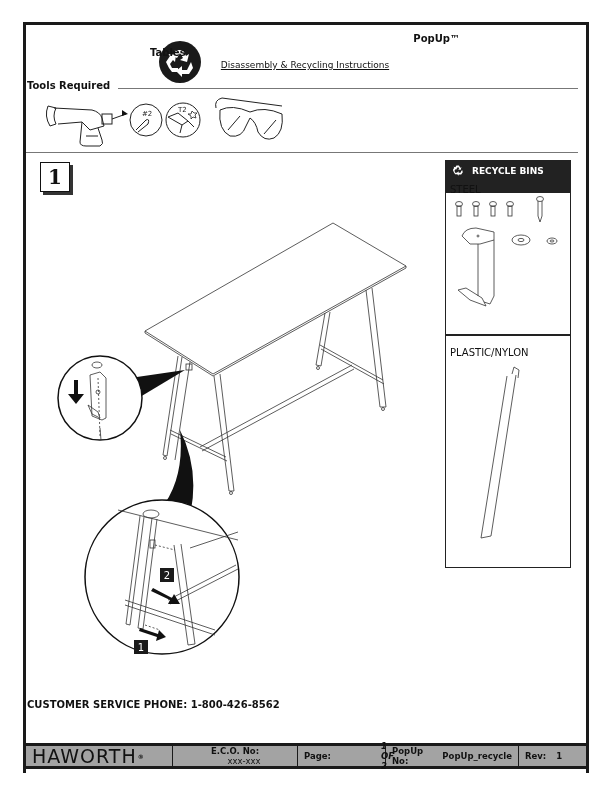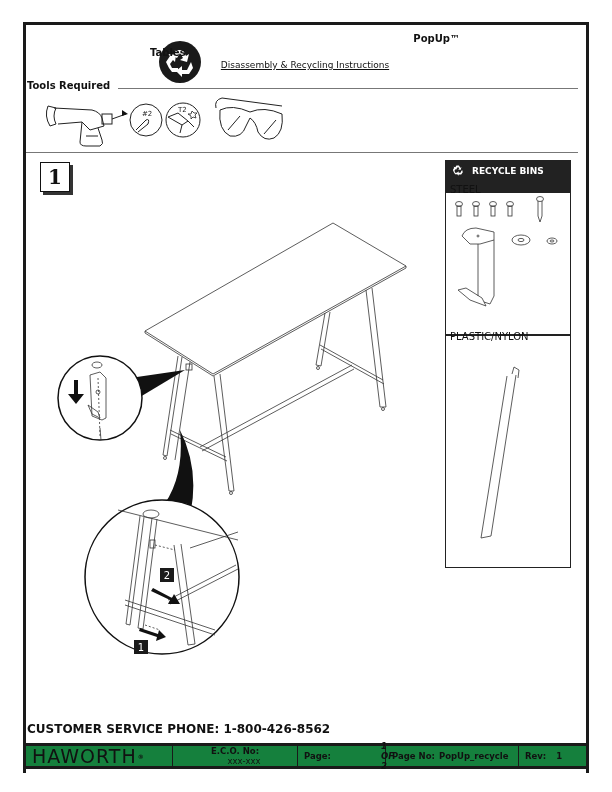--- a/index.html
+++ b/index.html
@@ -9,22 +9,22 @@
   .t1{top:33px;font-size:10px;font-weight:bold;left:150px;width:310px;}
   .t2{top:47px;font-size:10px;font-weight:bold;left:150px;width:310px;}
   .t3{top:60px;font-size:9px;text-decoration:underline;left:150px;width:310px;}
   .tools-label{left:27px;top:80px;font-size:10px;font-weight:bold;}
   .hline{position:absolute;height:1px;background:#777;}
   .step-box{left:40px;top:162px;width:28px;height:28px;border:1px solid #111;box-shadow:3px 3px 0 #333;background:#fff;font-family:"DejaVu Serif","Liberation Serif",serif;font-size:20px;font-weight:bold;text-align:center;line-height:28px;}
   .rbin{left:445px;top:160px;width:124px;height:406px;border:1.5px solid #222;}
   .rbin-head{position:absolute;left:0;top:0;right:0;height:32px;background:#222;color:#fff;font-size:9px;font-weight:bold;line-height:20px;padding-left:26px;}
   .rbin-sec{position:absolute;left:4px;font-size:10px;}
   .rbin-div{position:absolute;left:0;right:0;top:173px;height:1.5px;background:#222;}
-  .footer-phone{left:27px;top:722px;font-size:12px;font-weight:bold;}
-  .footer{left:23px;top:743px;width:566px;height:26px;border:3px solid #1a1a1a;display:flex;box-sizing:border-box;background:#15803d;}
+  .footer-phone{left:27px;top:699px;font-size:10px;font-weight:bold;}
+  .footer{left:23px;top:743px;width:566px;height:26px;border:3px solid #1a1a1a;display:flex;box-sizing:border-box;background:#a3a3a3;}
   .fcell{border-right:1.5px solid #1a1a1a;display:flex;align-items:center;font-size:8.5px;font-weight:bold;padding:0 6px;box-sizing:border-box;}
   .fcell:last-child{border-right:none;}
   .logo{font-family:"DejaVu Sans","Liberation Sans",sans-serif;font-weight:normal;font-size:19px;letter-spacing:1px;}
   .reg{font-size:6px;vertical-align:top;margin-left:1px;}
   .val{font-weight:normal;margin-left:18px;}
   svg{position:absolute;overflow:visible;}
 </style>
 </head>
 <body>
 
@@ -149,21 +149,21 @@
   <text x="141" y="651" font-size="10" fill="#fff" text-anchor="middle" font-family="DejaVu Sans, sans-serif">1</text>
   <path d="M140 628 L158 634 L159 630 L166 637 L156 641 L157 637 L139 631 Z" fill="#111"></path>
 </svg>
 
 <div class="abs rbin">
   <div class="rbin-head">
     <span>RECYCLE BINS</span>
   </div>
   <div class="rbin-sec" style="top:23px;">STEEL</div>
   <div class="rbin-div"></div>
-  <div class="rbin-sec" style="top:170px;">PLASTIC/NYLON</div>
+  <div class="rbin-sec" style="top:186px;">PLASTIC/NYLON</div>
 </div>
 <svg style="left:451px;top:163px;" width="14" height="14" viewBox="0 0 44 44">
   <g fill="#fff">
     <path d="M17 8 L25 8 L29 15 L33 13 L30 22 L22 20 L26 18 L22 12 L18 18 L13 15 Z"></path>
     <path d="M35 22 L37 29 L32 36 L24 36 L24 40 L17 32 L24 26 L24 31 L30 31 L32 26 Z"></path>
     <path d="M9 29 L6 22 L10 15 L8 12 L18 14 L16 22 L14 19 L11 24 L13 31 L20 31 L20 35 L13 35 Z"></path>
   </g>
 </svg>
 
 <svg style="left:0;top:0;" width="612" height="792" viewBox="0 0 612 792">
@@ -213,20 +213,20 @@
   </div>
   <div class="fcell" style="width:125px;flex-direction:column;">
     <span>E.C.O. No:</span>
     <span class="val">xxx-xxx</span>
   </div>
   <div class="fcell" style="width:88px;gap:40px;">
     <span>Page:</span>
     <span style="margin-left:10px;font-style:italic;">1 OF 2</span>
   </div>
   <div class="fcell" style="width:133px;">
-    <span>Page No:</span>
+    <span>PopUp No:</span>
     <span style="margin-left:4px;">PopUp_recycle</span>
   </div>
   <div class="fcell" style="flex:1;">
     <span>Rev:</span>
     <span style="margin-left:10px;">1</span>
   </div>
 </div>
 
 </body></html>

